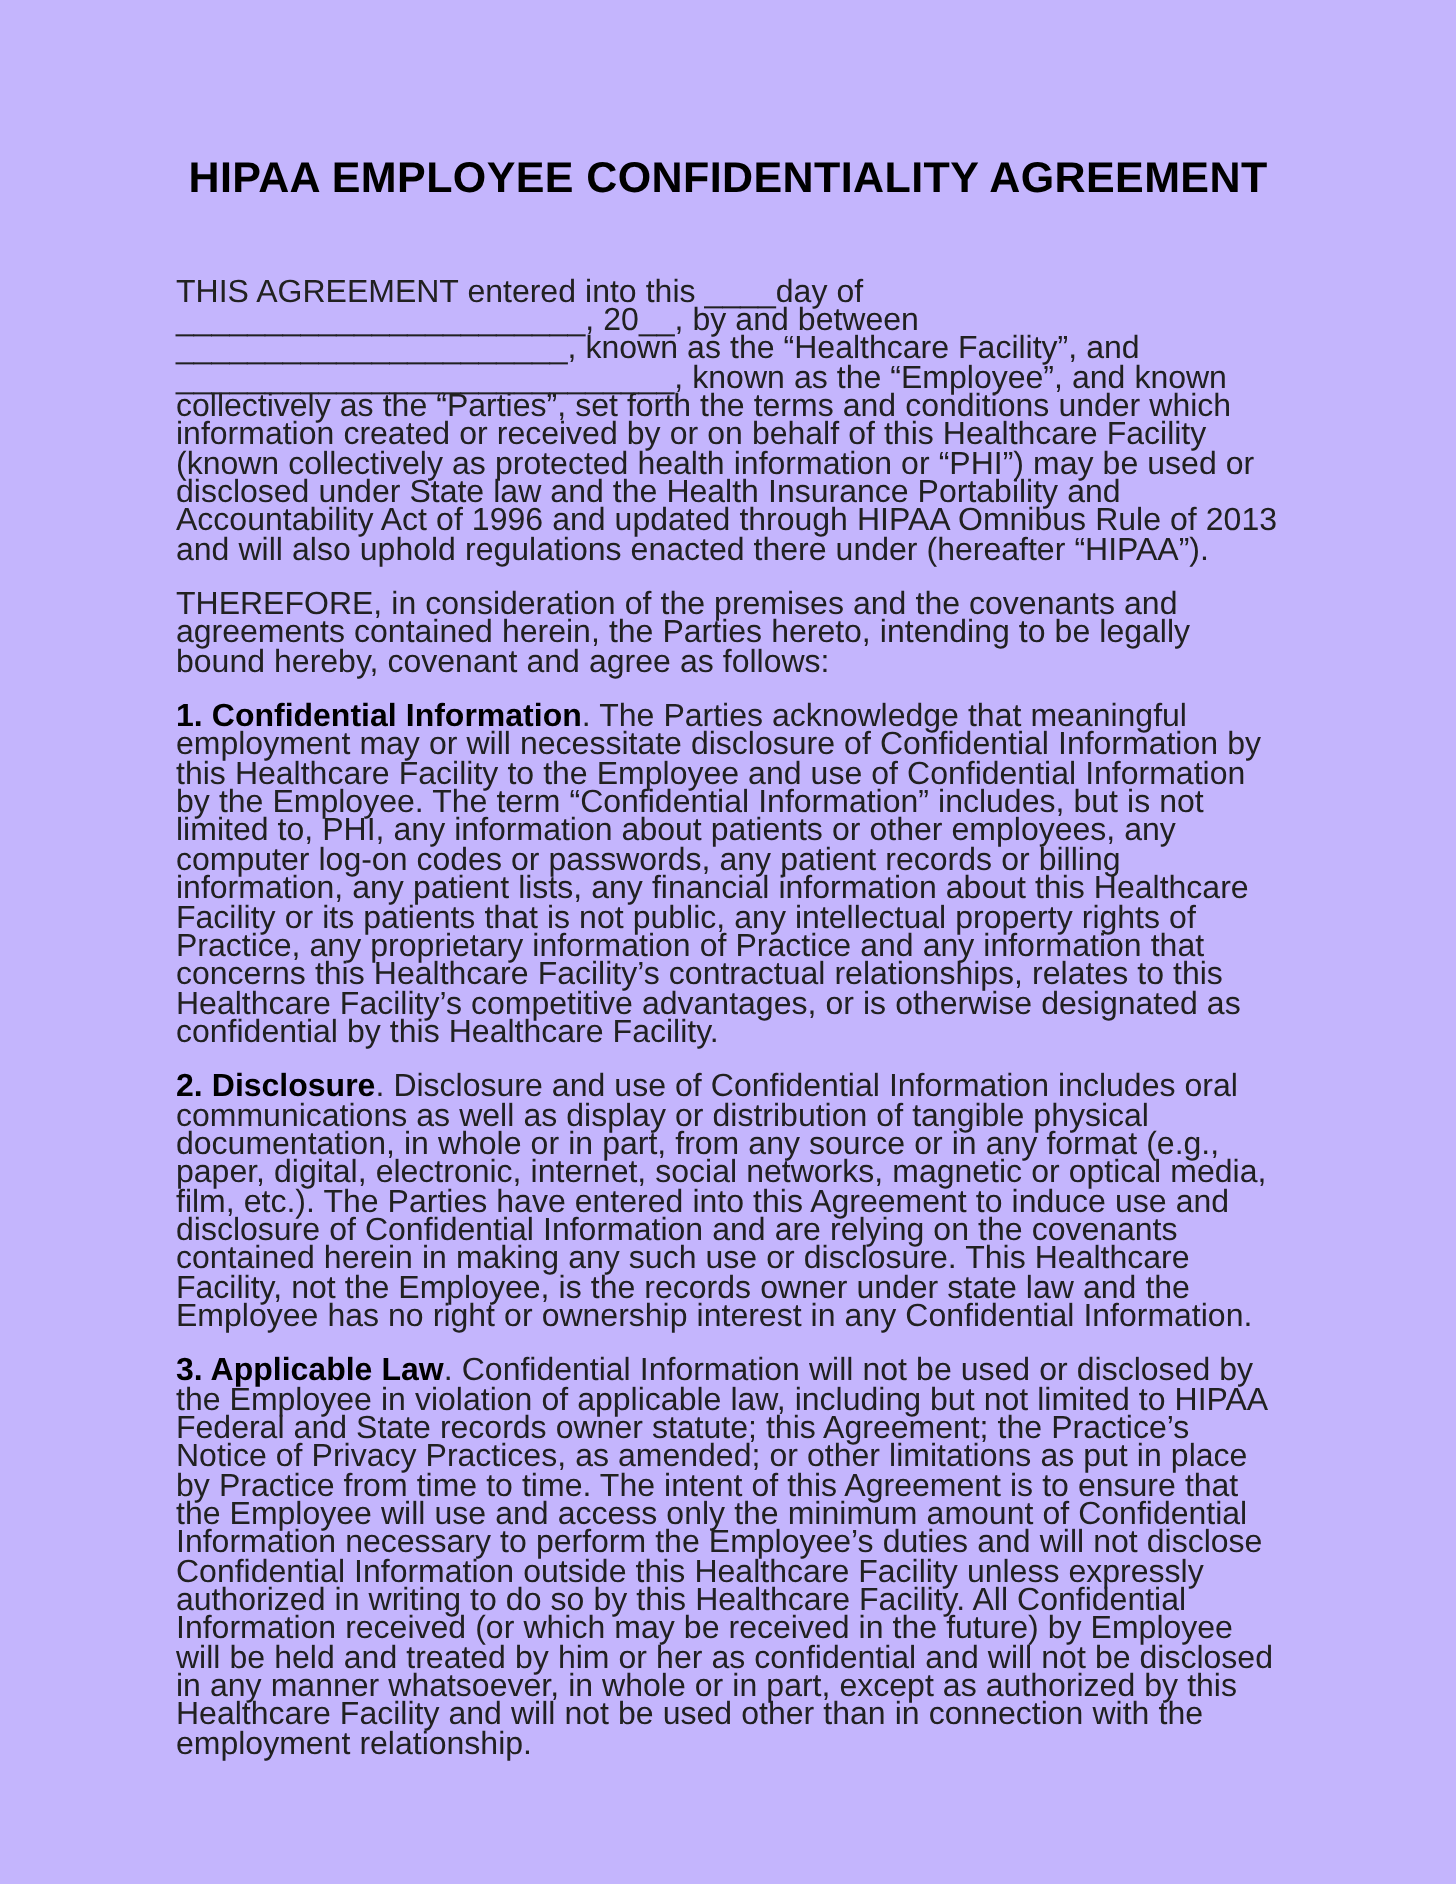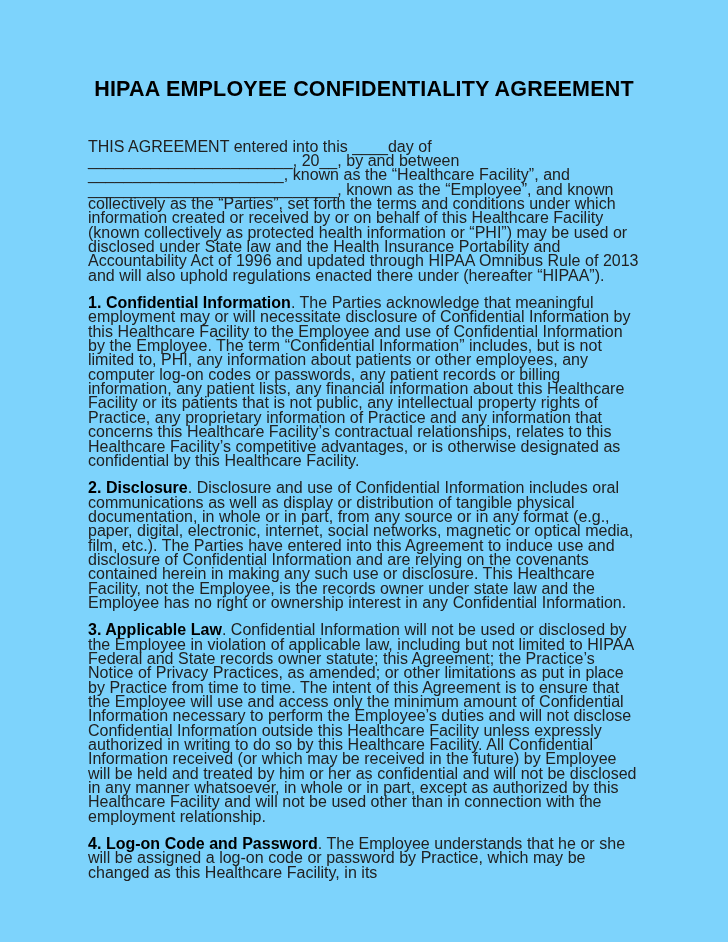--- a/index.html
+++ b/index.html
@@ -15,21 +15,21 @@
     position: relative;
     overflow: hidden;
   }
 
   .page {
     position: absolute;
     left: 0;
     top: 0;
     width: 728px;
     height: 942px;
-    background: #7dd3fc;
+    background: #c4b5fd;
   }
 
   .doc-body {
     position: absolute;
     left: 88px;
     top: 78px;
     width: 552px;
   }
 
   .doc-title {
@@ -74,36 +74,34 @@
 <body>
 
 <div class="page">
 
   <div class="doc-body">
 
     <h1 class="doc-title">HIPAA EMPLOYEE CONFIDENTIALITY AGREEMENT</h1>
 
     <p class="para">THIS AGREEMENT entered into this ____day of _______________________, 20__, by and between ______________________, known as the “Healthcare Facility”, and ____________________________, known as the “Employee”, and known collectively as the “Parties”, set forth the terms and conditions under which information created or received by or on behalf of this Healthcare Facility (known collectively as protected health information or “PHI”) may be used or disclosed under State law and the Health Insurance Portability and Accountability Act of 1996 and updated through HIPAA Omnibus Rule of 2013 and will also uphold regulations enacted there under (hereafter “HIPAA”).</p>
 
+    <p class="para">THEREFORE, in consideration of the premises and the covenants and agreements contained herein, the Parties hereto, intending to be legally bound hereby, covenant and agree as follows:</p>
 
     <p class="para">
       <span class="sec-title">1. Confidential Information</span><span>. The Parties acknowledge that meaningful employment may or will necessitate disclosure of Confidential Information by this Healthcare Facility to the Employee and use of Confidential Information by the Employee. The term “Confidential Information” includes, but is not limited to, PHI, any information about patients or other employees, any computer log-on codes or passwords, any patient records or billing information, any patient lists, any financial information about this Healthcare Facility or its patients that is not public, any intellectual property rights of Practice, any proprietary information of Practice and any information that concerns this Healthcare Facility’s contractual relationships, relates to this Healthcare Facility’s competitive advantages, or is otherwise designated as confidential by this Healthcare Facility.</span>
     </p>
 
     <p class="para">
       <span class="sec-title">2. Disclosure</span><span>. Disclosure and use of Confidential Information includes oral communications as well as display or distribution of tangible physical documentation, in whole or in part, from any source or in any format (e.g., paper, digital, electronic, internet, social networks, magnetic or optical media, film, etc.). The Parties have entered into this Agreement to induce use and disclosure of Confidential Information and are relying on the covenants contained herein in making any such use or disclosure. This Healthcare Facility, not the Employee, is the records owner under state law and the Employee has no right or ownership interest in any Confidential Information.</span>
     </p>
 
     <p class="para">
       <span class="sec-title">3. Applicable Law</span><span>. Confidential Information will not be used or disclosed by the Employee in violation of applicable law, including but not limited to HIPAA Federal and State records owner statute; this Agreement; the Practice’s Notice of Privacy Practices, as amended; or other limitations as put in place by Practice from time to time. The intent of this Agreement is to ensure that the Employee will use and access only the minimum amount of Confidential Information necessary to perform the Employee’s duties and will not disclose Confidential Information outside this Healthcare Facility unless expressly authorized in writing to do so by this Healthcare Facility. All Confidential Information received (or which may be received in the future) by Employee will be held and treated by him or her as confidential and will not be disclosed in any manner whatsoever, in whole or in part, except as authorized by this Healthcare Facility and will not be used other than in connection with the employment relationship.</span>
     </p>
 
-    <p class="para">
-      <span class="sec-title">4. Log-on Code and Password</span><span>. The Employee understands that he or she will be assigned a log-on code or password by Practice, which may be changed as this Healthcare Facility, in its</span>
-    </p>
 
   </div>
 
   <div class="footer">
 
     
 
     
 
   </div>

